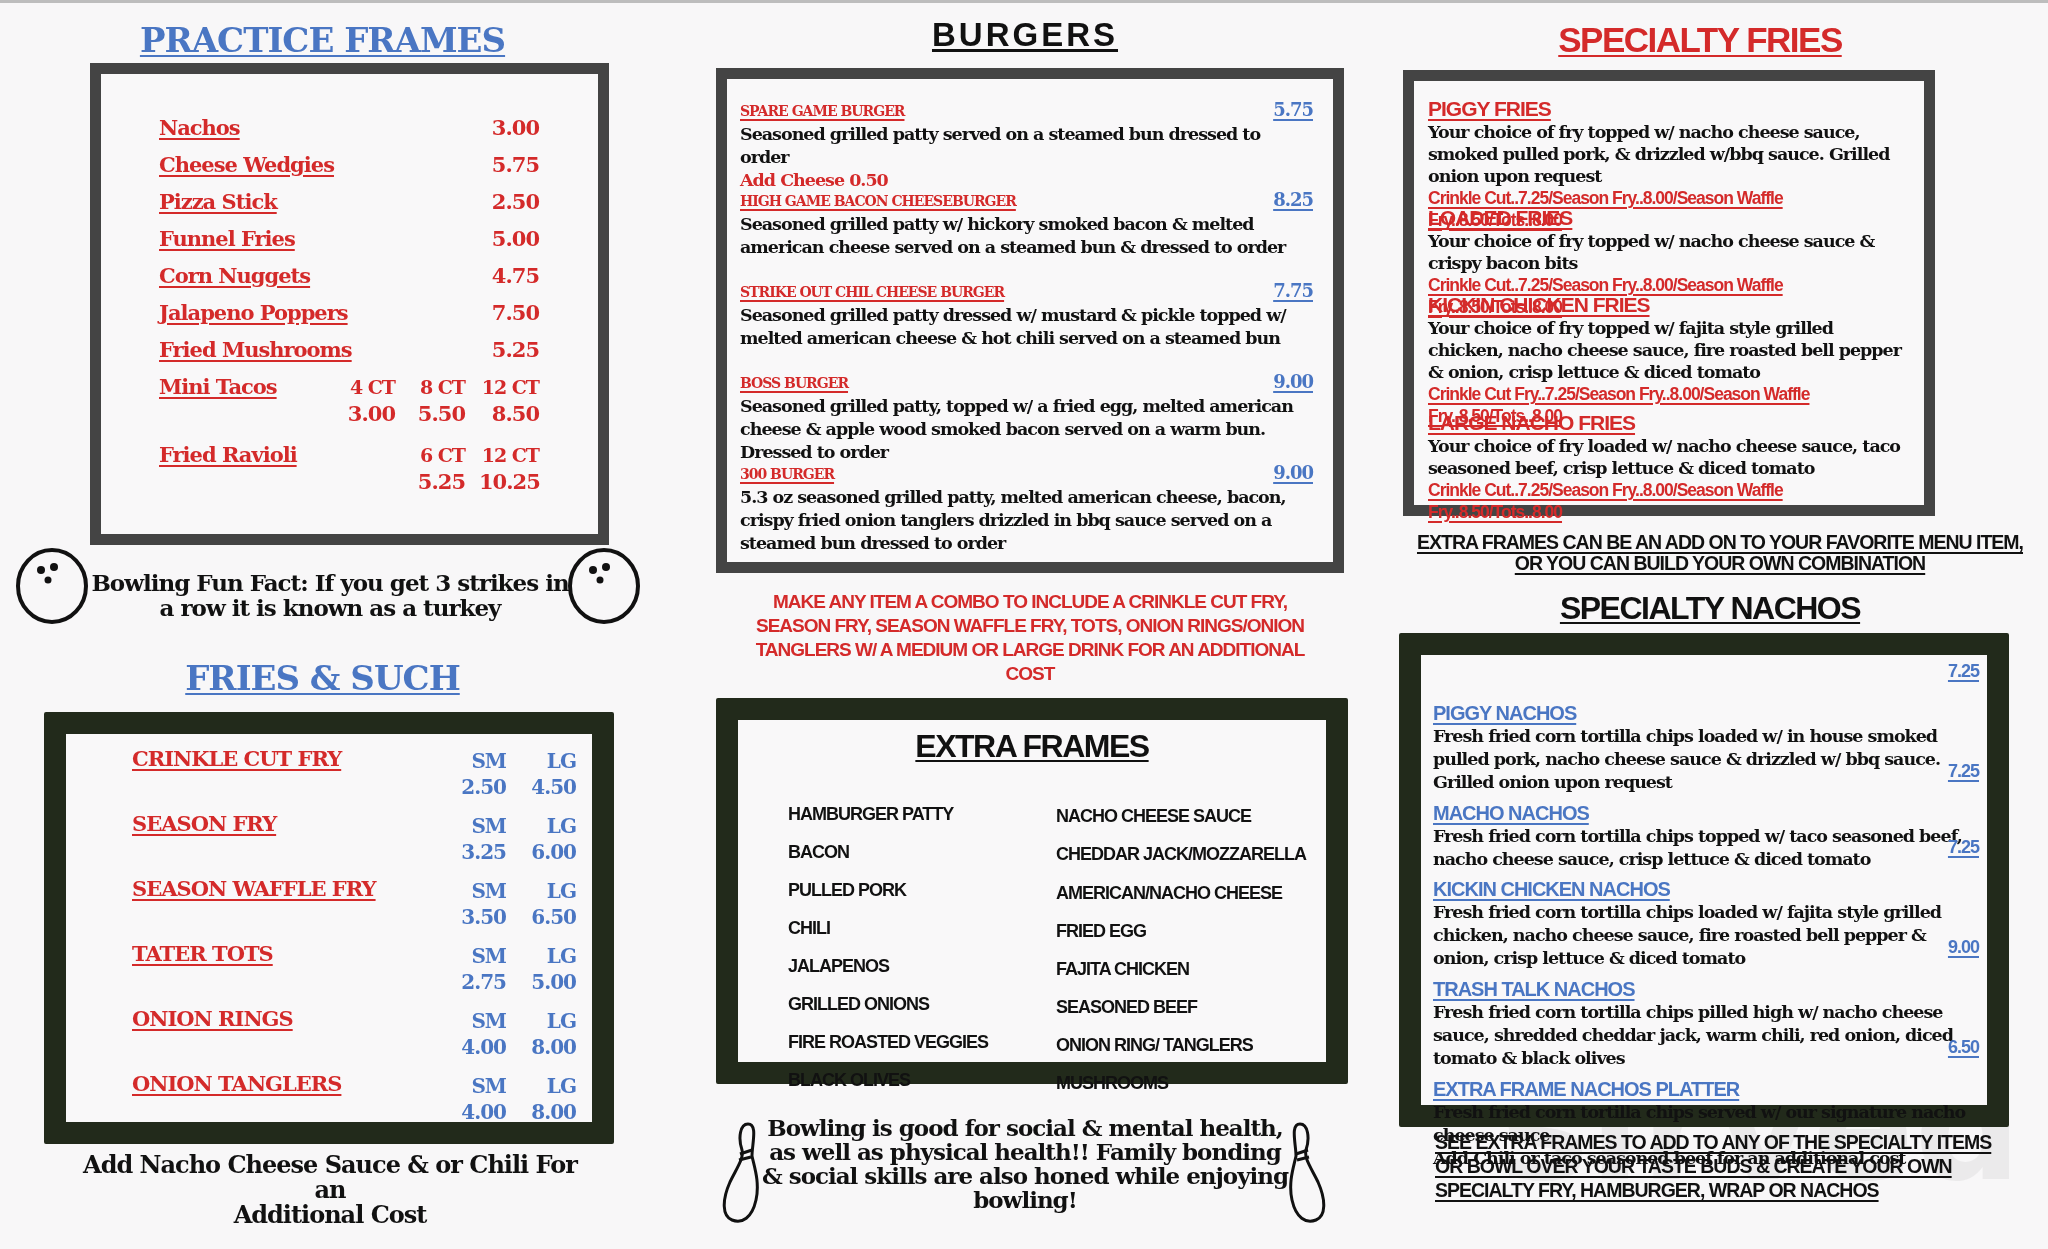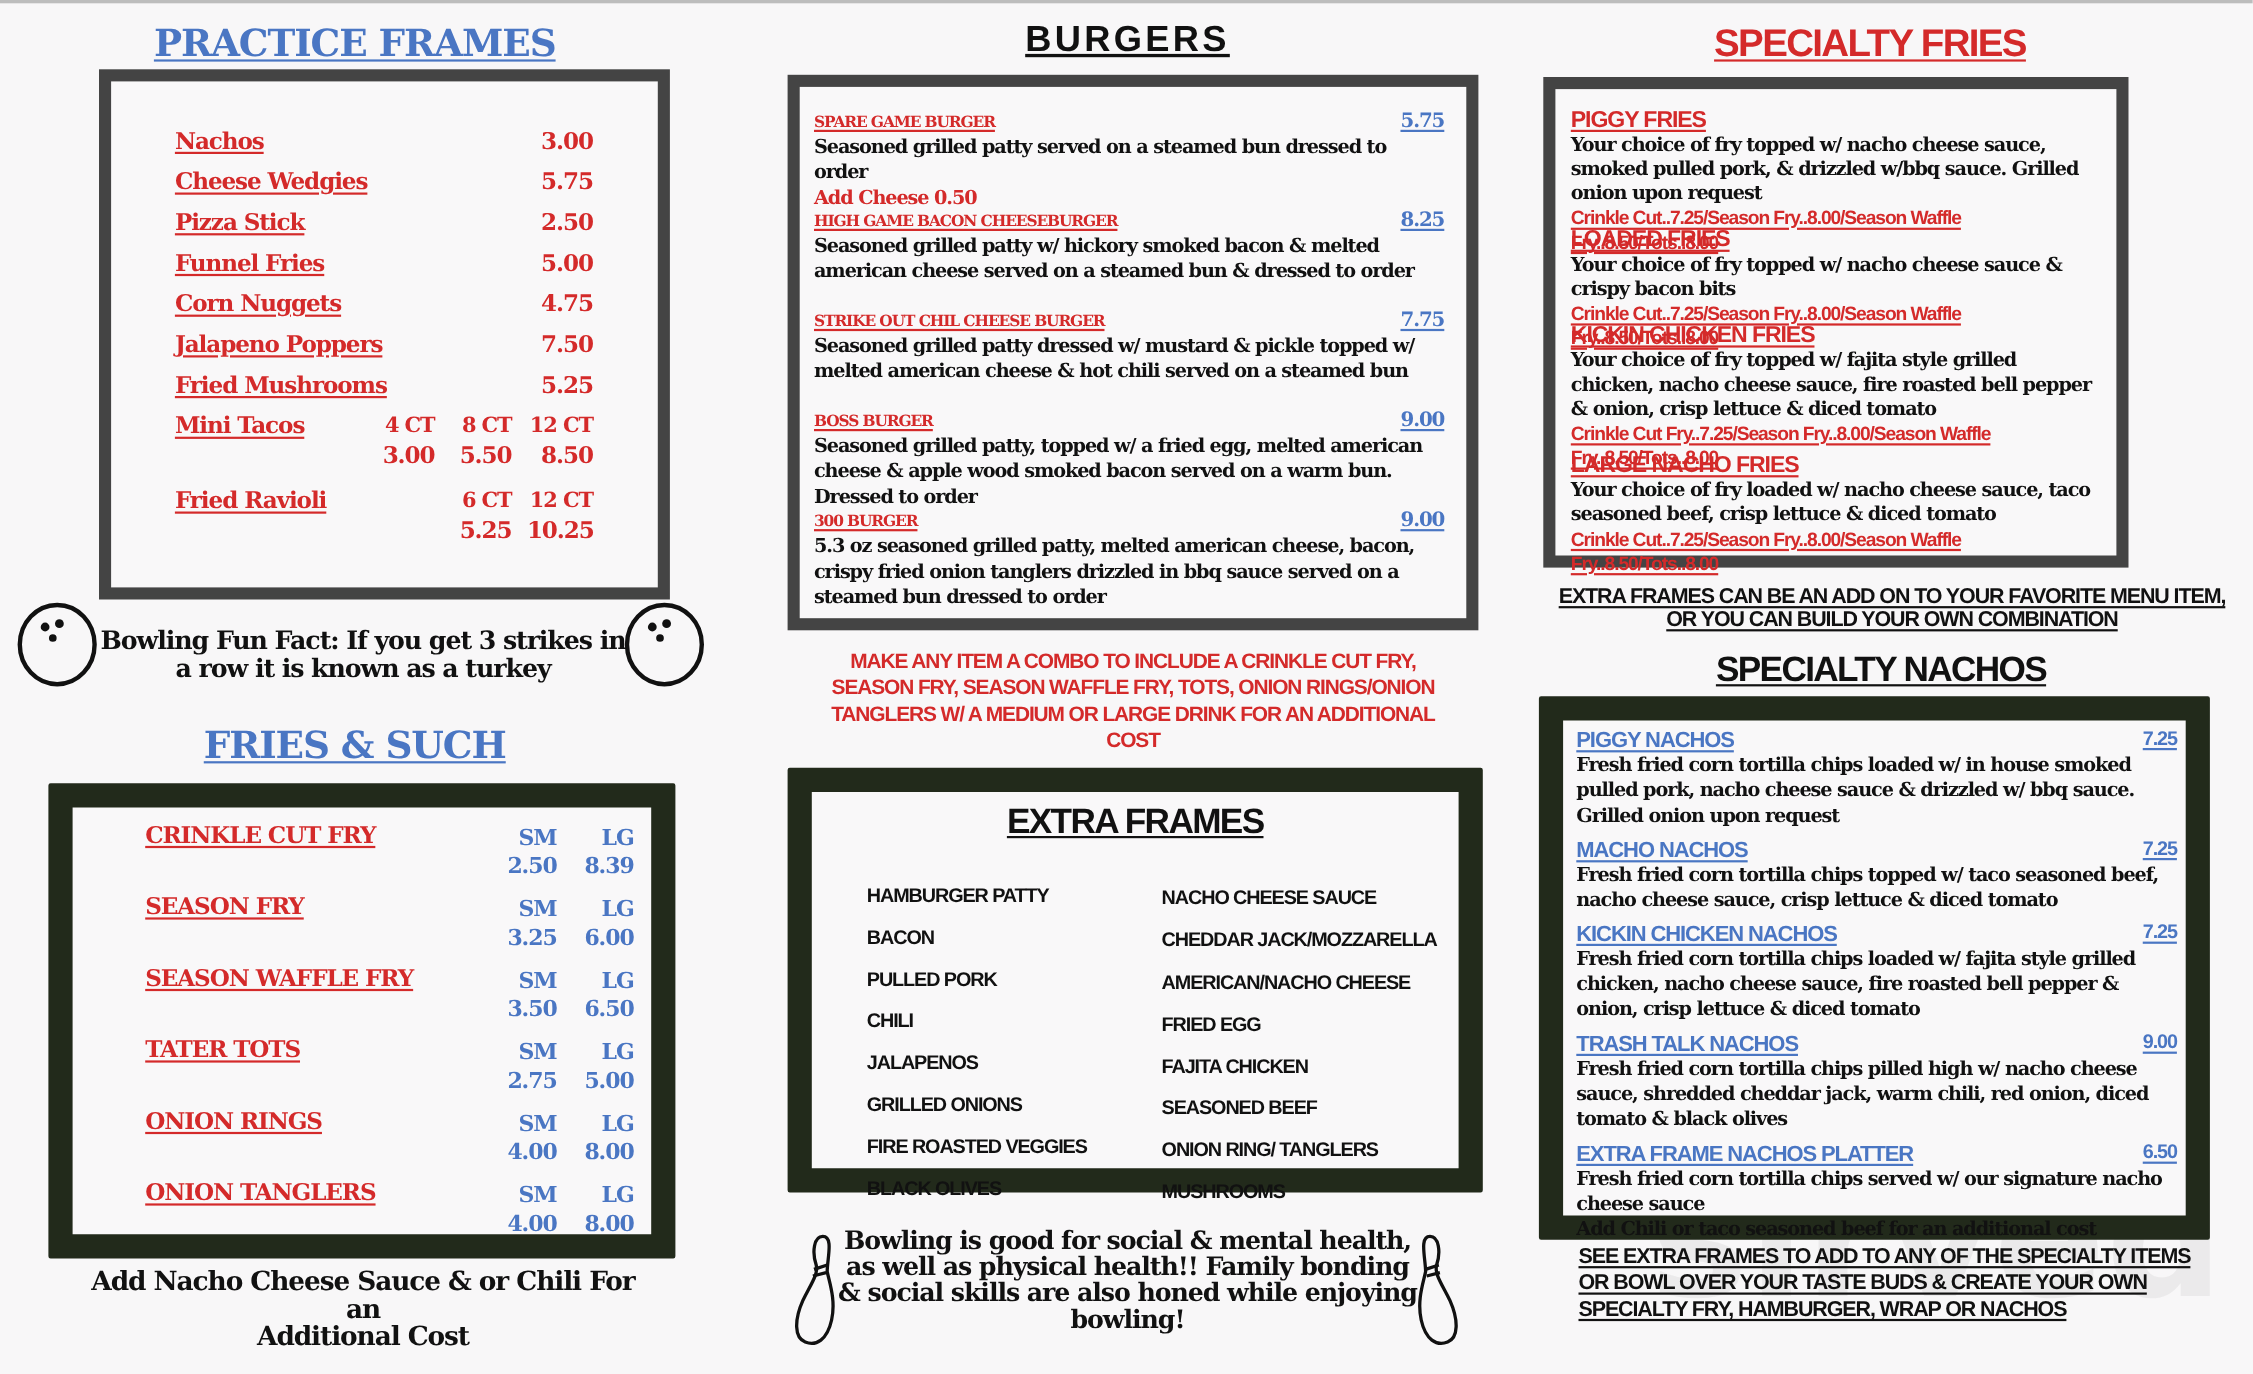--- a/index.html
+++ b/index.html
@@ -40,21 +40,21 @@
   .ef-item { position: absolute; font-size: 18px; }
 
   
   .sf-item { position: absolute; left: 14px; right: 14px; }
   .sf-name { font-size: 21px; line-height: 24px; }
   .sf-desc { font-size: 17.5px; line-height: 22px; }
   .sf-price { font-size: 17.5px; line-height: 22px; }
 
   
   .nc-item { position: absolute; left: 12px; right: 8px; }
-  .nc-name { font-size: 20px; line-height: 24px; }
+  .nc-name { font-size: 20px; line-height: 24px; margin-top: 40px; }
   .nc-price { position: absolute; right: 0; top: 0; font-size: 18px; }
   .nc-desc { font-size: 17.5px; line-height: 23px; }
 
   .note-red { font-size: 19px; line-height: 24px; text-align: center; }
   .note-caps { font-size: 19.5px; line-height: 21px; text-align: center; }
 
   .icon svg { display: block; }
   .watermark { position: absolute; left: 1500px; top: 1040px; font-size: 150px; color: rgba(180,180,180,0.18); font-family: "DejaVu Sans", sans-serif; font-weight: bold; pointer-events: none; }
 </style>
 </head>
@@ -121,21 +121,21 @@
 
 <div class="abs box-green" style="left:44px; top:712px; width:570px; height:432px;">
 
   <div class="fs-name serifb red u" style="top:12px;">CRINKLE CUT FRY</div>
   <div class="fs-col serifb blue" style="left:380px; top:14px;">
       <div>SM</div>
       <div>2.50</div>
     </div>
   <div class="fs-col serifb blue" style="left:450px; top:14px;">
       <div>LG</div>
-      <div>8.39</div>
+      <div>4.50</div>
     </div>
 
   <div class="fs-name serifb red u" style="top:77px;">SEASON FRY</div>
   <div class="fs-col serifb blue" style="left:380px; top:79px;">
       <div>SM</div>
       <div>3.25</div>
     </div>
   <div class="fs-col serifb blue" style="left:450px; top:79px;">
       <div>LG</div>
       <div>6.00</div>

